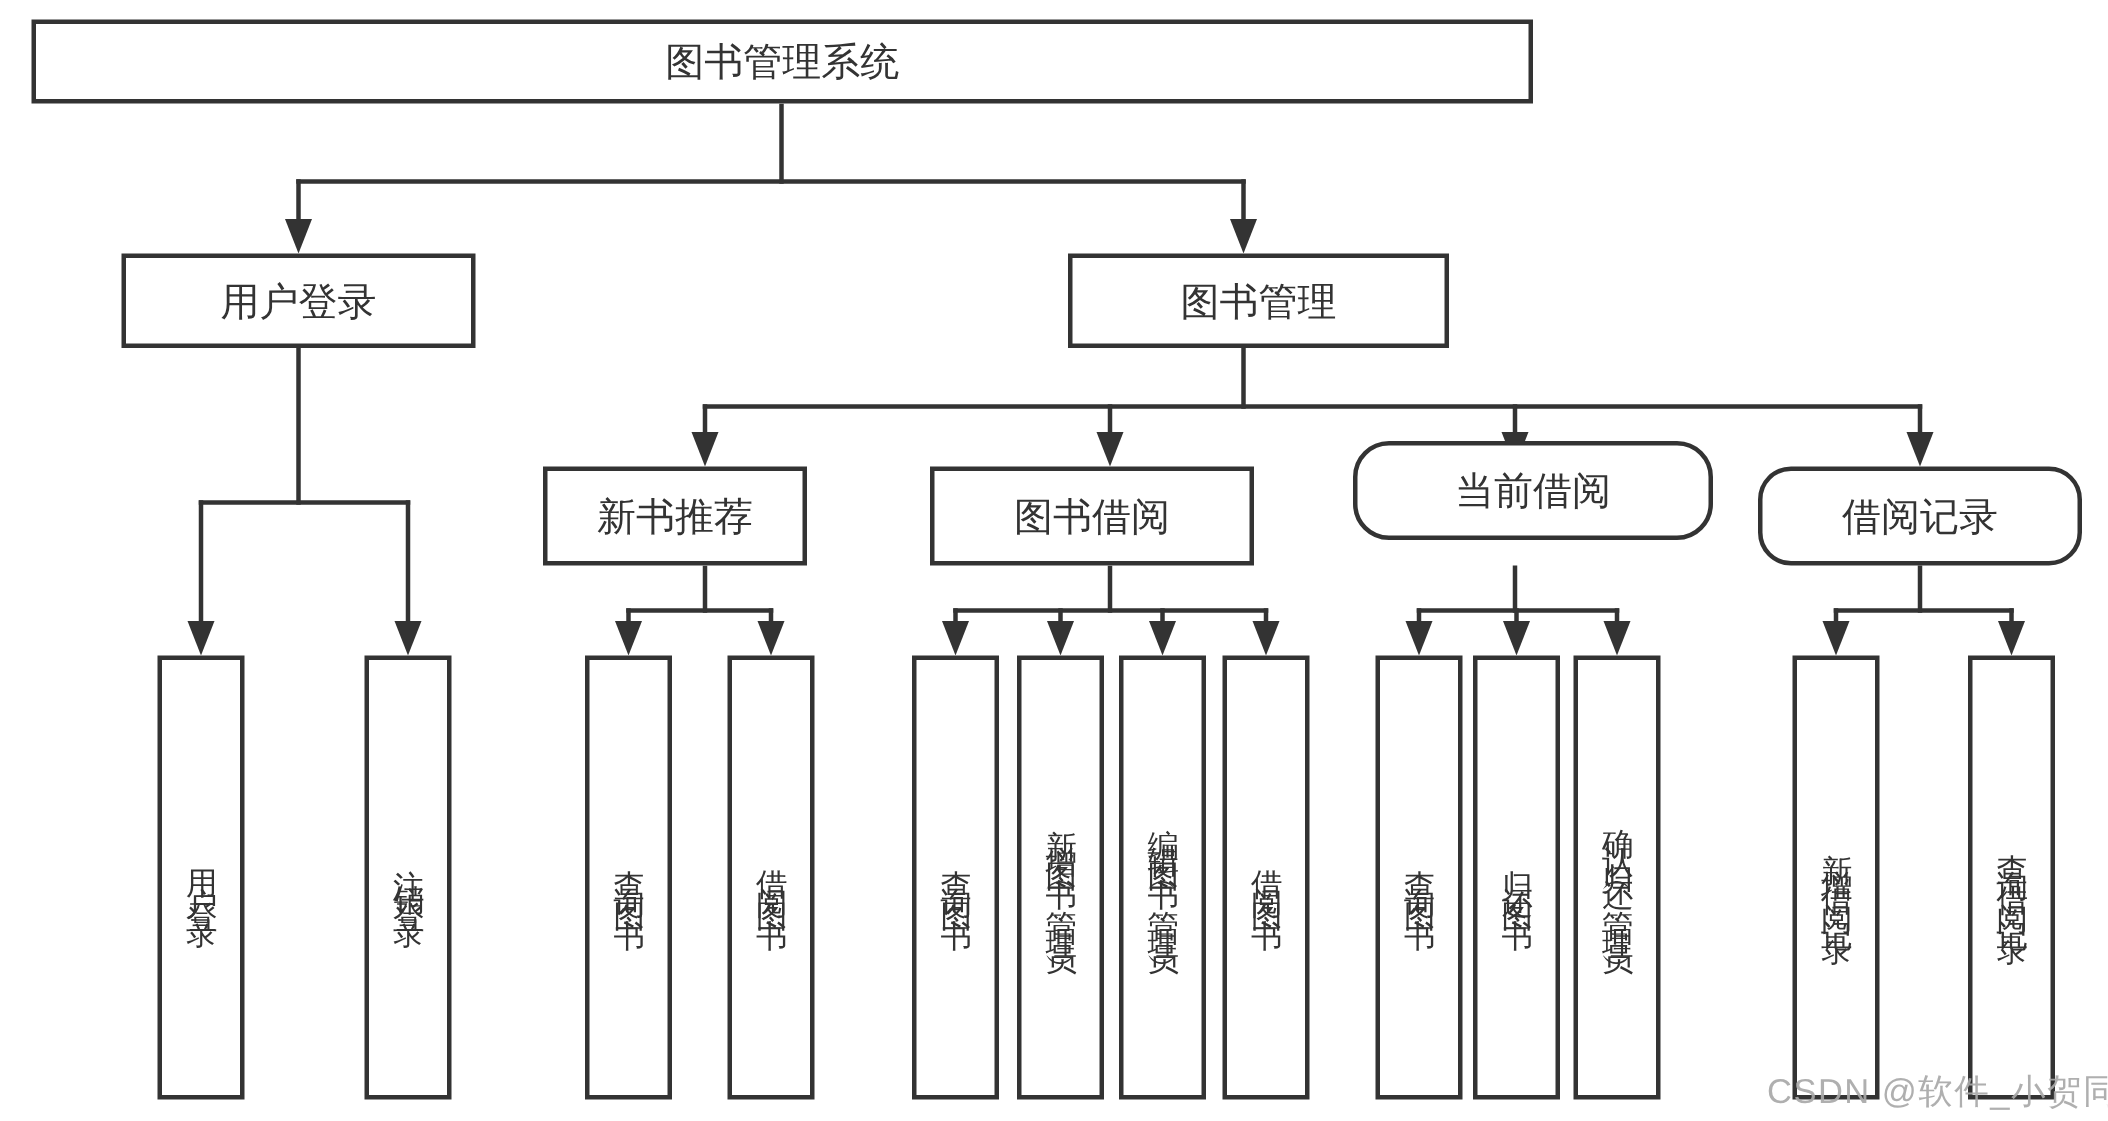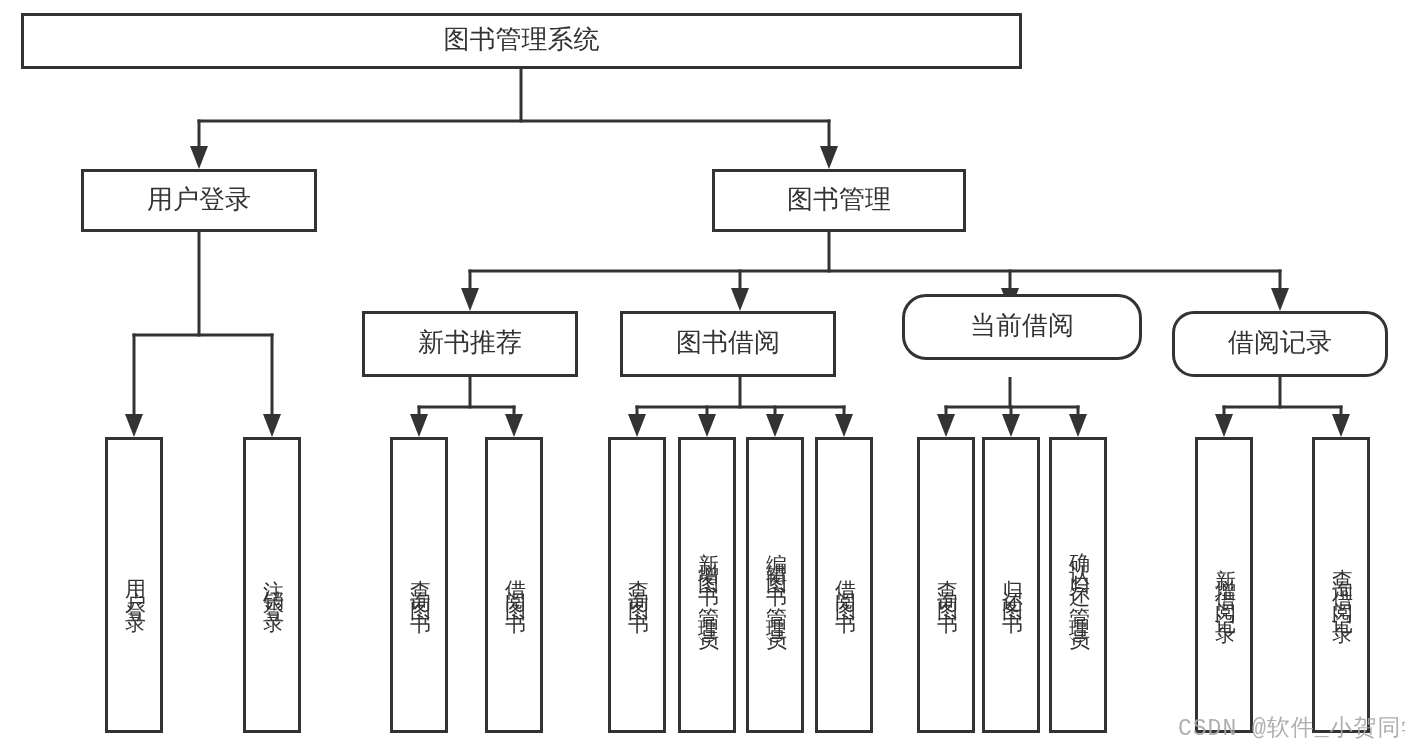--- a/index.html
+++ b/index.html
@@ -1,21 +1,21 @@
 <!DOCTYPE html>
 <html><head>
 <meta charset="utf-8">
 <style>
   html, body { margin: 0; padding: 0; background: #ffffff; }
   .canvas {
     position: relative;
     width: 1405px;
     height: 747px;
     background: #ffffff;
-    font-family: Liberation Mono, monospace;
+    font-family: Liberation Sans, sans-serif;
     overflow: hidden;
   }
   .wires {
     position: absolute;
     left: 0; top: 0;
     width: 1405px; height: 747px;
     pointer-events: none;
   }
   .box {
     position: absolute;
@@ -33,21 +33,21 @@
   .box.v .vtext {
     writing-mode: vertical-rl;
     text-orientation: mixed;
     letter-spacing: 11px;
     line-height: 1;
   }
   
   .n-root   { left: 21px;   top: 13px;  width: 1001px; height: 56px; }
   .n-l2-0   { left: 81px;   top: 169px; width: 236px;  height: 63px; }
   .n-l2-1   { left: 712px;  top: 169px; width: 254px;  height: 63px; }
-  .n-l3-0   { left: 362px;  top: 311px; width: 216px;  height: 66px; }
+  .n-l3-0   { left: 362px;  top: 311px; width: 176px;  height: 66px; }
   .n-l3-1   { left: 620px;  top: 311px; width: 216px;  height: 66px; }
   .n-l3-2   { left: 902px;  top: 294px; width: 240px;  height: 66px; border-radius: 24px; }
   .n-l3-3   { left: 1172px; top: 311px; width: 216px;  height: 66px; border-radius: 22px; }
   .leaf     { top: 437px; width: 58px; height: 296px; }
   .g1-0 { left: 105px; }  .g1-1 { left: 243px; }
   .g2-0 { left: 390px; }  .g2-1 { left: 485px; }
   .g3-0 { left: 608px; }  .g3-1 { left: 678px; }  .g3-2 { left: 746px; }  .g3-3 { left: 815px; }
   .g4-0 { left: 917px; }  .g4-1 { left: 982px; }  .g4-2 { left: 1049px; }
   .g5-0 { left: 1195px; } .g5-1 { left: 1312px; }
   .watermark {

